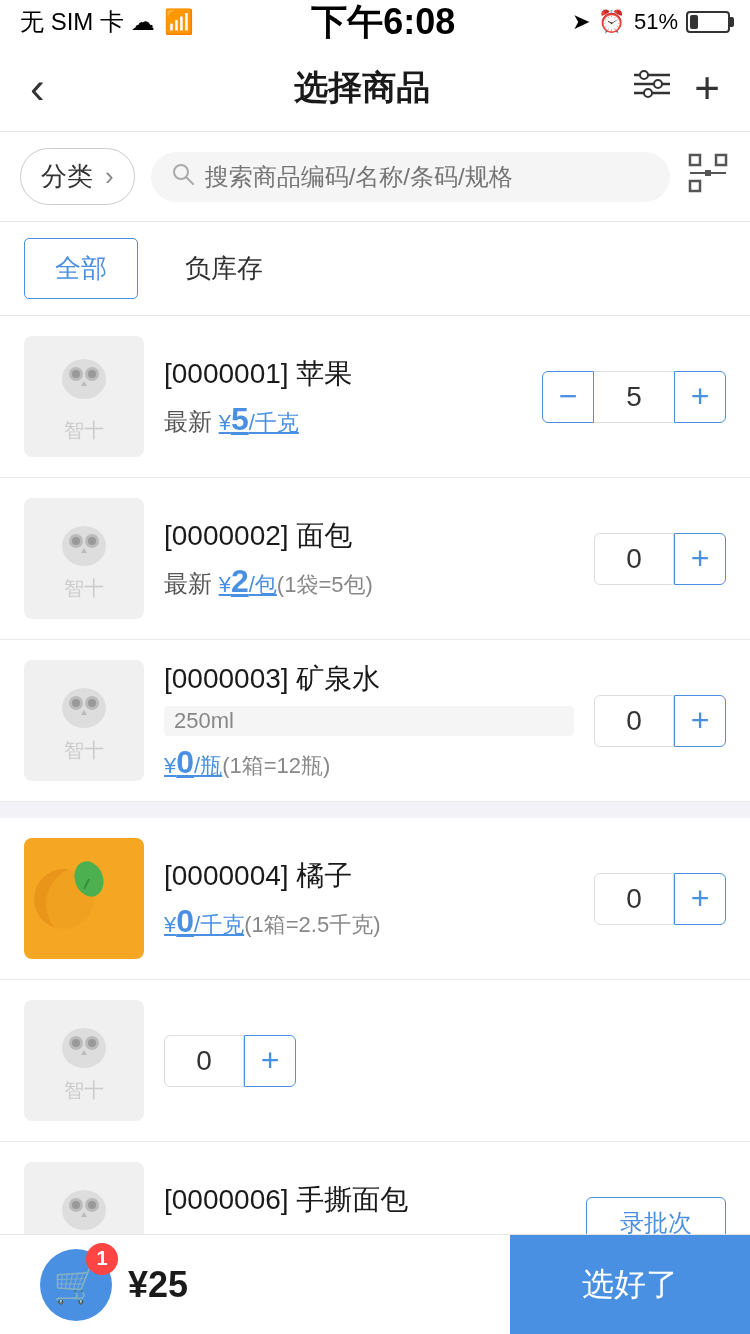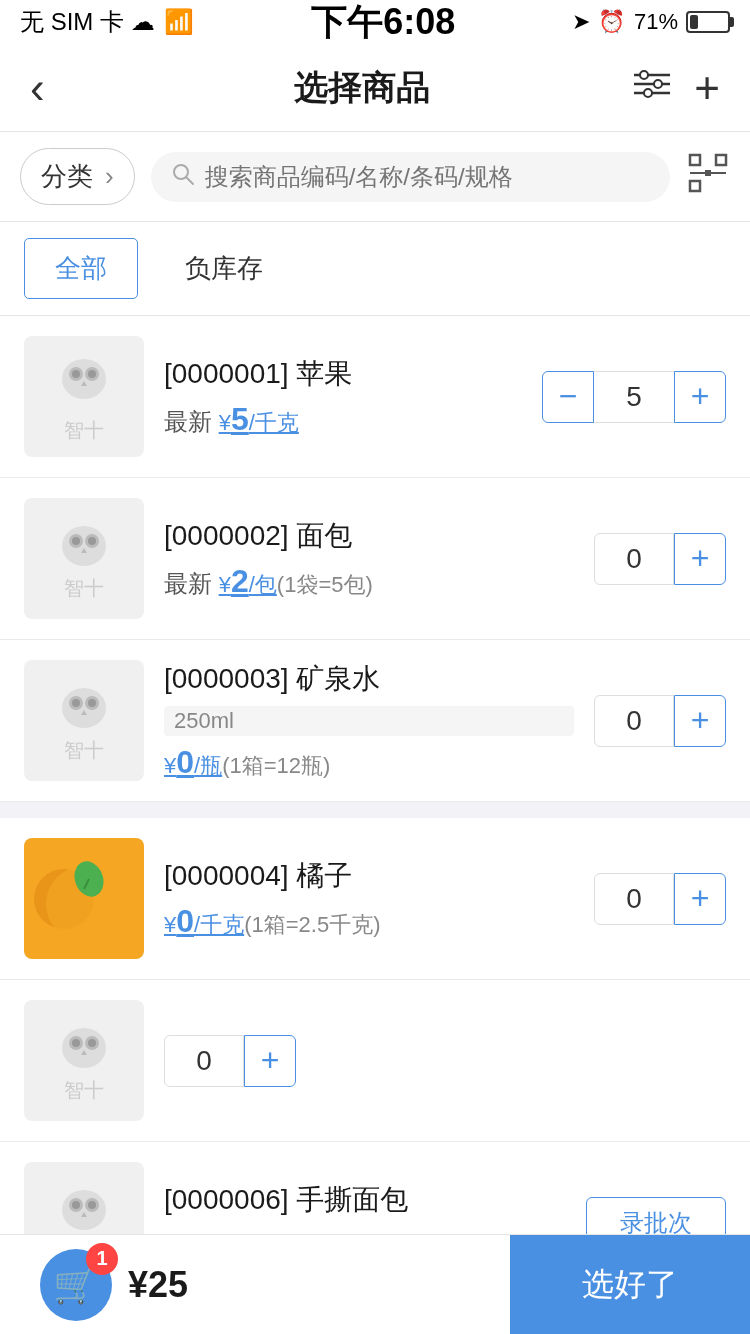--- a/index.html
+++ b/index.html
@@ -351,21 +351,21 @@
 
 <div class="status-bar">
   <div class="status-left">
     <span>无 SIM 卡 ☁</span>
     <span>📶</span>
   </div>
   <div class="status-center">下午6:08</div>
   <div class="status-right">
     <span>➤</span>
     <span>⏰</span>
-    <span>71%</span>
+    <span>51%</span>
     <div class="battery-icon">
       <div class="battery-fill"></div>
       <div class="battery-cap"></div>
     </div>
   </div>
 </div>
 
 <div class="nav-bar">
   <span class="nav-back" style="font-size:44px; font-weight:300;">‹</span>
   <span class="nav-title">选择商品</span>

